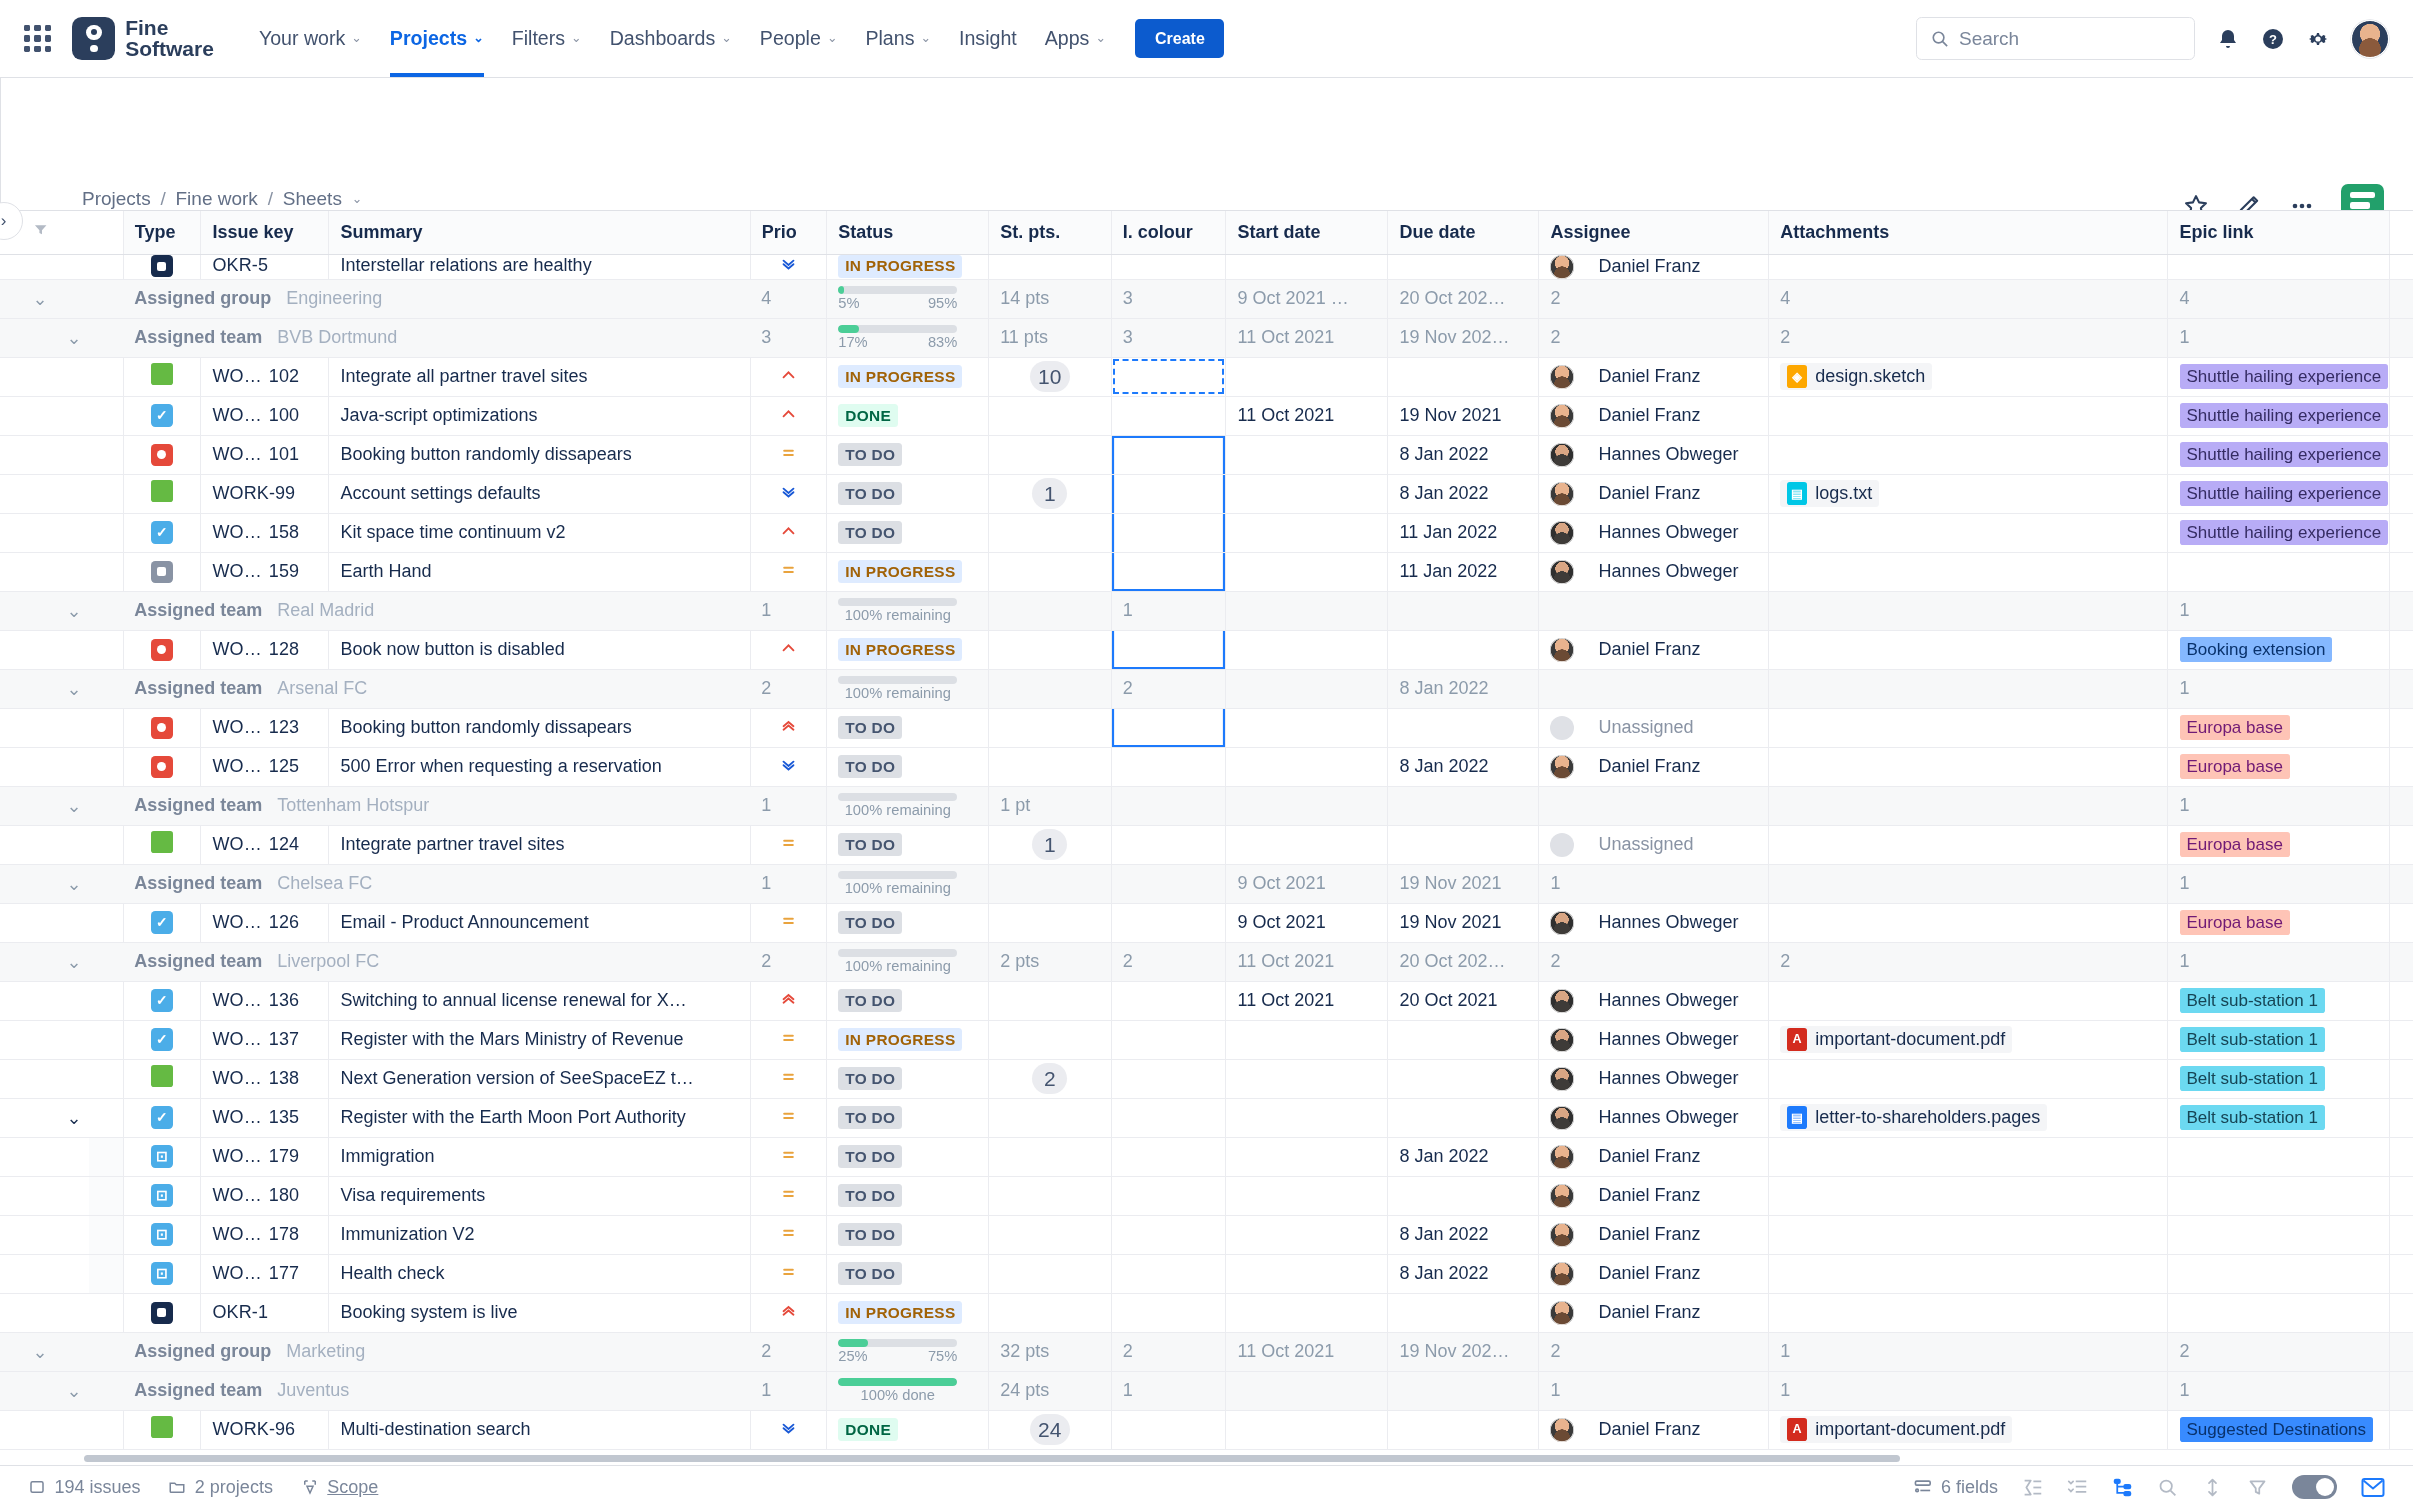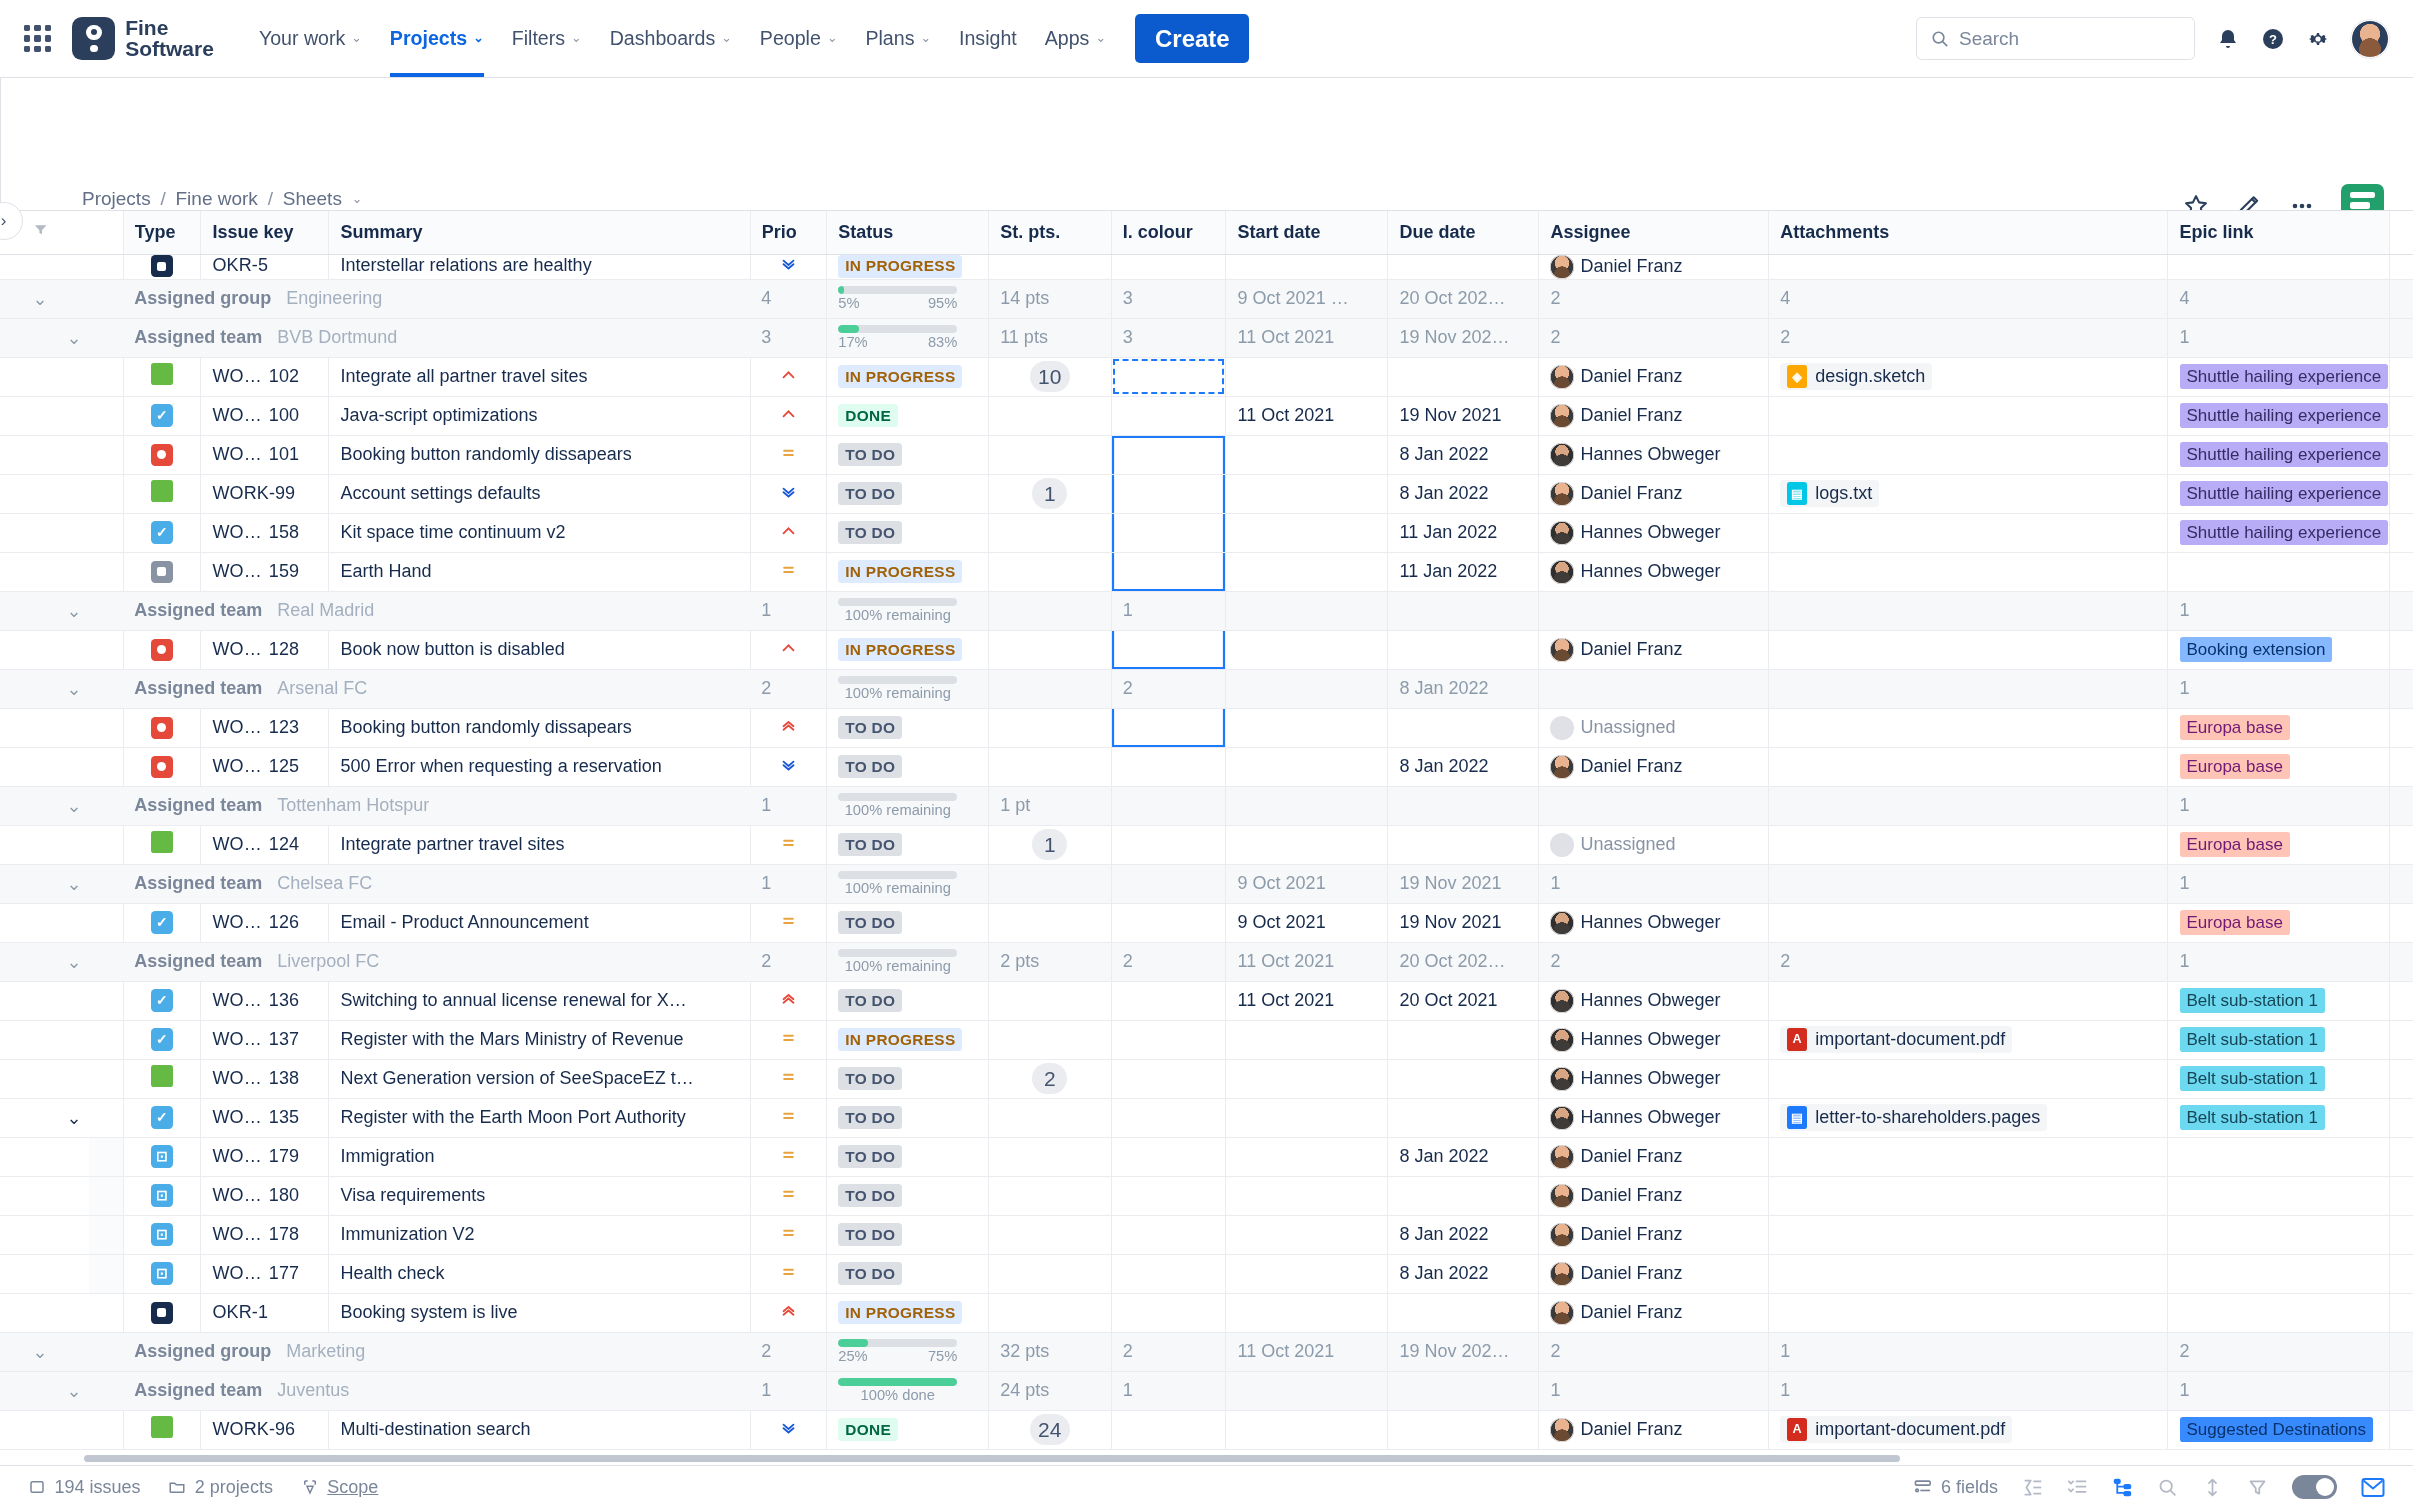--- a/index.html
+++ b/index.html
@@ -40,21 +40,21 @@
     color:#42526E; font-size:19.6px; cursor:pointer; position:relative;
   }
   .navitem.active { color:#0C66E4; font-weight:700; }
   .navitem.active::after {
     content:""; position:absolute; left:14px; right:14px; bottom:0; height:4.2px; background:#0C66E4;
   }
   .chev { font-size:12.6px; color:#8993A4; line-height:1; }
   .navitem.active .chev { color:#0C66E4; }
   .create-btn {
     margin-left:15.4px; background:#0C5BCE; color:#fff; border:none; border-radius:4.9px;
-    padding:10.5px 19.6px; font-size:24px; font-weight:700; cursor:pointer;
+    padding:10.5px 19.6px; font-size:16px; font-weight:700; cursor:pointer;
     font-family:"Liberation Sans", sans-serif;
   }
   .nav-right { margin-left:auto; display:flex; align-items:center; gap:21px; }
   .searchbox {
     width:279px; height:43px; border:1.4px solid #DFE1E6; border-radius:5.6px;
     display:flex; align-items:center; gap:9.8px; padding:0 12.6px; background:#fff; cursor:text;
   }
   .searchbox .ph { color:#7A869A; font-size:19px; }
   .ic { color:#2B3E5C; cursor:pointer; display:flex; align-items:center; }
   .avatar {
@@ -155,21 +155,21 @@
   .swatch { width:28px;height:32px;border-radius:4.2px;margin:0 auto; }
   .sw-red{background:#E5400A;} .sw-green{background:#4BCE97;} .sw-yellow{background:#F5CD47;}
   .sw-blue{background:#1D7AFC;}
   td.colcell { padding:0; text-align:center; }
   td.colsel { background:#E9F2FF; box-shadow: inset 2.1px 0 0 #1D7AFC, inset -2.1px 0 0 #1D7AFC; }
   td.colsel-top { box-shadow: inset 2.1px 0 0 #1D7AFC, inset -2.1px 0 0 #1D7AFC, inset 0 2.1px 0 #1D7AFC; }
   td.colsel-bot { box-shadow: inset 2.1px 0 0 #1D7AFC, inset -2.1px 0 0 #1D7AFC, inset 0 -2.1px 0 #1D7AFC; }
   td.dashsel { outline:2.8px dashed #1D7AFC; outline-offset:-4.2px; }
 
   .due-red { color:#AE2A19; }
-  .ass { display:flex;align-items:center;gap:6px; }
+  .ass { display:flex;align-items:center;gap:24px; }
   .face {
     width:24px;height:24px;border-radius:50%;flex:0 0 auto;
     background:
       radial-gradient(circle at 50% 80%, #6B4A34 0 34%, transparent 35%),
       radial-gradient(circle at 50% 34%, #E8B38E 0 36%, transparent 37%),
       linear-gradient(#3A3A3A,#3A3A3A);
     box-shadow:0 0 0 0.7px #fff inset;
   }
   .face.b { background:
       radial-gradient(circle at 50% 82%, #3E3B38 0 36%, transparent 37%),

